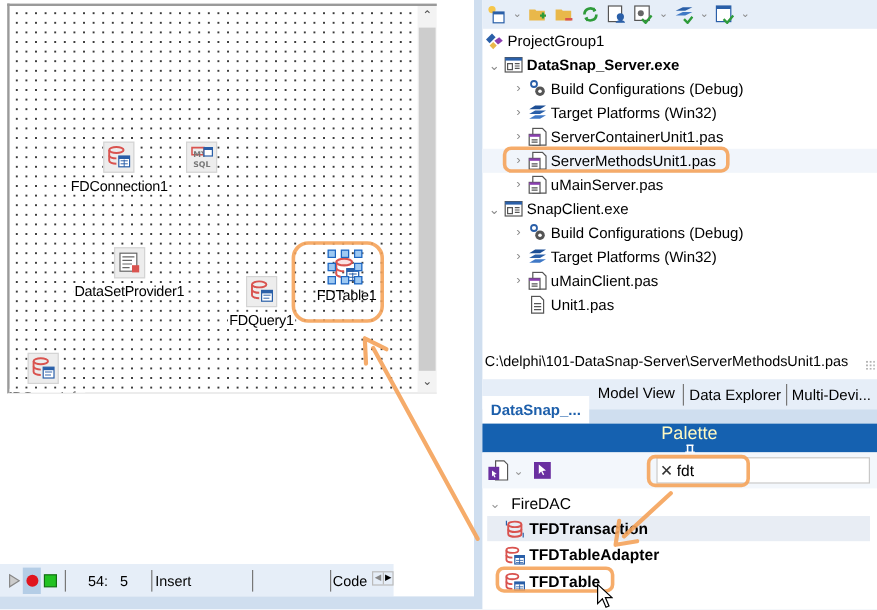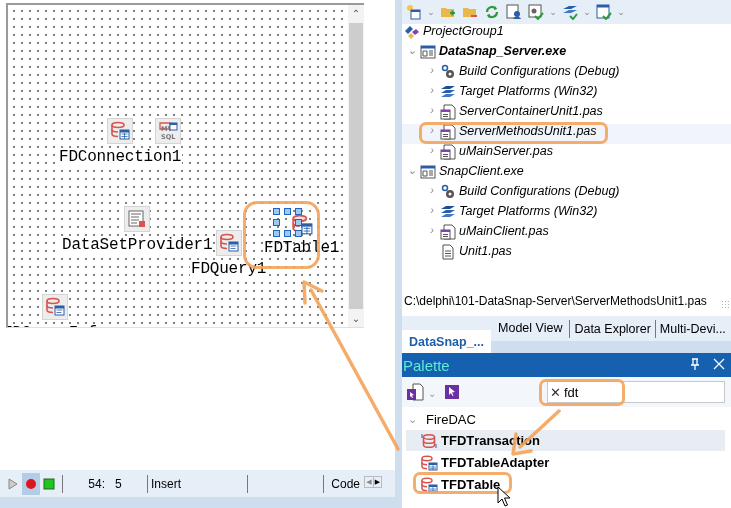--- a/index.html
+++ b/index.html
@@ -25,71 +25,71 @@
   .vscroll .arr { position: absolute; left: 0; width: 16px; height: 17px; font-size: 10px; color: #555; text-align: center; line-height: 17px; }
   .vscroll .arr.up { top: 0; }
   .vscroll .arr.down { bottom: 0; }
 
   .comp { position: absolute; display: flex; flex-direction: column; align-items: center; }
   .comp .ico {
     width: 26px; height: 26px; background: #ededed; border: 1px solid #d4d4d4;
     display: flex; align-items: center; justify-content: center;
   }
   .comp .lbl {
-    background: #fff; font-family: Liberation Mono, monospace; font-size: 16px;
+    background: #fff; font-family: Liberation Sans, sans-serif; font-size: 12px;
     padding: 0 1px; margin-top: 4px; white-space: nowrap; letter-spacing: -0.2px;
   }
   .sel-handle { position: absolute; width: 7px; height: 7px; background: #9ec9f2; border: 1px solid #1d66c2; }
 
   
   .right-bg { position: absolute; left: 395px; top: 0; width: 336px; height: 508px; background: #cfdeef; }
   .pm { position: absolute; left: 402px; top: 0; width: 329px; height: 341px; background: #fff; }
   .pm-toolbar { height: 24px; background: #e6eef8; display: flex; align-items: center; padding-left: 2px; gap: 2px; }
   .tb-btn { width: 20px; height: 20px; display: flex; align-items: center; justify-content: center; }
   .tb-chev { width: 10px; height: 20px; display: flex; align-items: center; justify-content: center; color: #8a8a8a; font-size: 9px; }
 
   .tree { position: relative; font-family: "Liberation Sans", sans-serif; font-size: 12.5px; }
-  .tree-row { position: absolute; left: 0; right: 0; height: 20px; display: flex; align-items: flex-start; white-space: nowrap; font-style: italic; }
+  .tree-row { position: absolute; left: 0; right: 0; height: 20px; display: flex; align-items: center; white-space: nowrap; }
   .tree-row .exp { width: 12px; text-align: center; color: #8a8a8a; font-size: 11px; margin-right: 2px; }
   .tree-row .ti { width: 16px; height: 16px; display: flex; align-items: center; justify-content: center; margin-right: 3px; }
   .tree-row.bold .txt { font-weight: bold; }
   .tree-row.hover { background: #f1f5fb; }
 
   .pm-path { position: absolute; left: 2px; top: 294px; font-family: "Liberation Sans", sans-serif; font-size: 12px; white-space: nowrap; }
   .grip { position: absolute; right: 2px; top: 300px; width: 8px; height: 8px;
     background-image: radial-gradient(circle, #b0b0b0 0.8px, transparent 1px); background-size: 3px 3px; }
   .pm-tabs { position: absolute; left: 0; top: 316px; width: 329px; height: 25px; background: #e6eef8; display: flex; align-items: center;
     font-family: "Liberation Sans", sans-serif; font-size: 12.5px; }
   .pm-tab { padding: 0 7px; height: 25px; line-height: 25px; white-space: nowrap; }
   .pm-tab.active { background: #fff; color: #1d5fab; font-weight: bold; margin-top: 28px; }
   .pm-tab.sep { border-left: 1px solid #777; height: 18px; line-height: 18px; padding: 0 4px; }
 
   
   .palette { position: absolute; left: 402px; top: 353px; width: 329px; height: 155px; background: #fff; }
-  .pal-title { height: 24px; background: #1561b0; color: #5eead4; display: flex; align-items: center; padding-left: 1px;
-    font-family: "Liberation Sans", sans-serif; font-size: 15px; }
+  .pal-title { height: 24px; background: #1561b0; color: #fef9c3; display: flex; align-items: center; padding-left: 16px;
+    font-family: "Liberation Sans", sans-serif; font-size: 15px; flex-direction: column; }
   .pal-title .sp { flex: 1; }
   .pal-title .tbtn { width: 24px; text-align: center; color: #fff; font-size: 13px; }
   .pal-tools { height: 30px; background: #f3f7fc; position: relative; }
   .search {
     position: absolute; left: 145px; top: 4px; width: 178px; height: 22px; background: #fff;
     border: 1px solid #c8c8c8; display: flex; align-items: center; font-family: "Liberation Sans", sans-serif; font-size: 13px;
   }
   .search .clear { width: 16px; text-align: center; color: #333; font-size: 13px; margin-left: 2px; }
   .search input { border: 0; outline: none; flex: 1; font-family: "Liberation Sans", sans-serif; font-size: 13px; padding-left: 3px; background: transparent; }
 
   .pal-list { position: relative; font-family: "Liberation Sans", sans-serif; font-size: 13px; }
   .pal-row { position: absolute; left: 4px; right: 6px; height: 21px; display: flex; align-items: center; white-space: nowrap; }
   .pal-row.hl { background: #e8edf4; }
   .pal-row .ti { width: 18px; height: 16px; display: flex; align-items: center; justify-content: center; margin-right: 3px; margin-left: 14px; }
   .pal-row b { font-weight: bold; }
   .pal-row .rest { font-weight: bold; }
 
   
-  .status { position: absolute; left: 0; top: 470px; width: 395px; height: 27px; background: #e6eef8;
+  .status { position: absolute; left: 0; top: 470px; width: 328px; height: 27px; background: #e6eef8;
     display: flex; align-items: center; font-family: "Liberation Sans", sans-serif; font-size: 12px; }
   .status-bottom { position: absolute; left: 0; top: 497px; width: 395px; height: 11px; background: #cfdeef; }
   .sb-sep { width: 1px; height: 18px; background: #777; }
   .sb-btn { width: 18px; height: 22px; display: flex; align-items: center; justify-content: center; }
   .sb-btn.on { background: #b4cde6; }
 
   
   .ring { position: absolute; border: 3px solid #f5a35a; border-radius: 7px; opacity: 0.9; pointer-events: none; }
   svg.arrows { position: absolute; left: 0; top: 0; pointer-events: none; }
   .cursor { position: absolute; left: 497px; top: 486px; }

